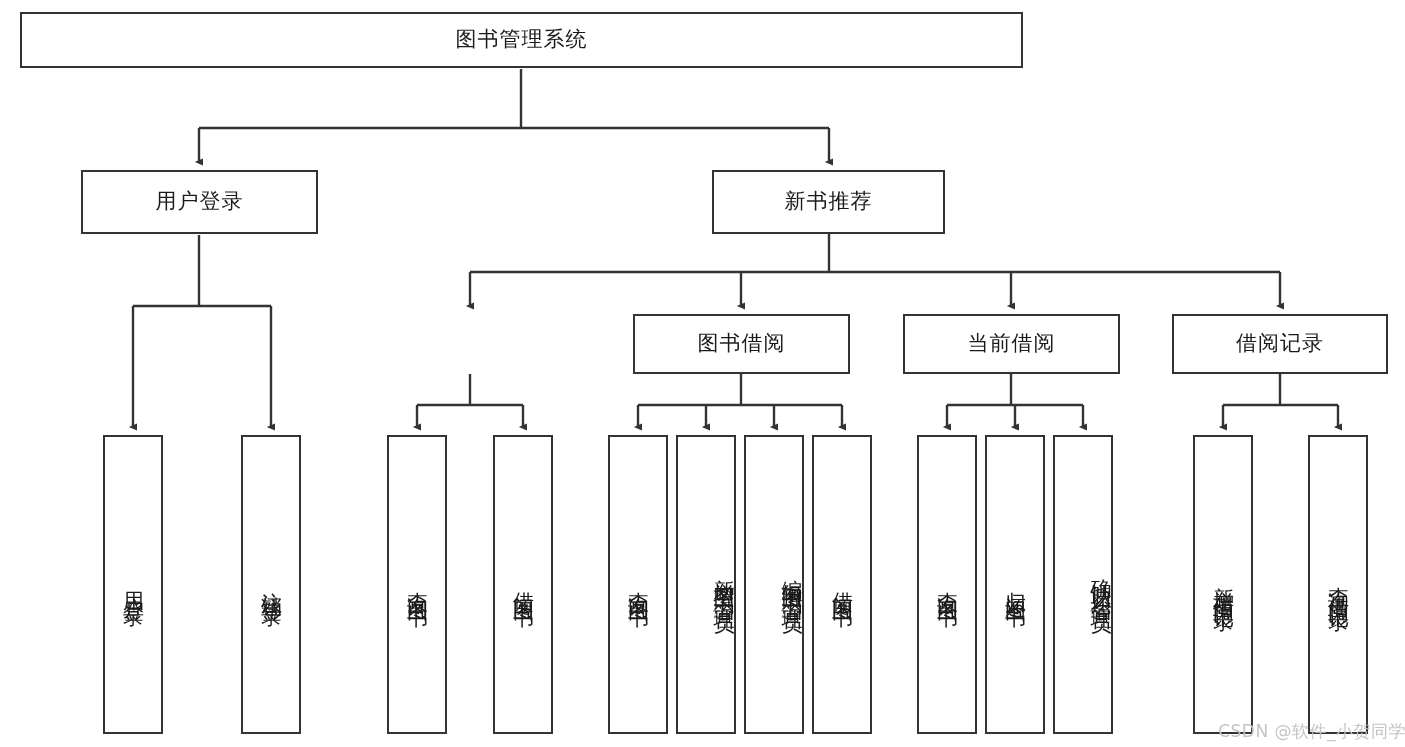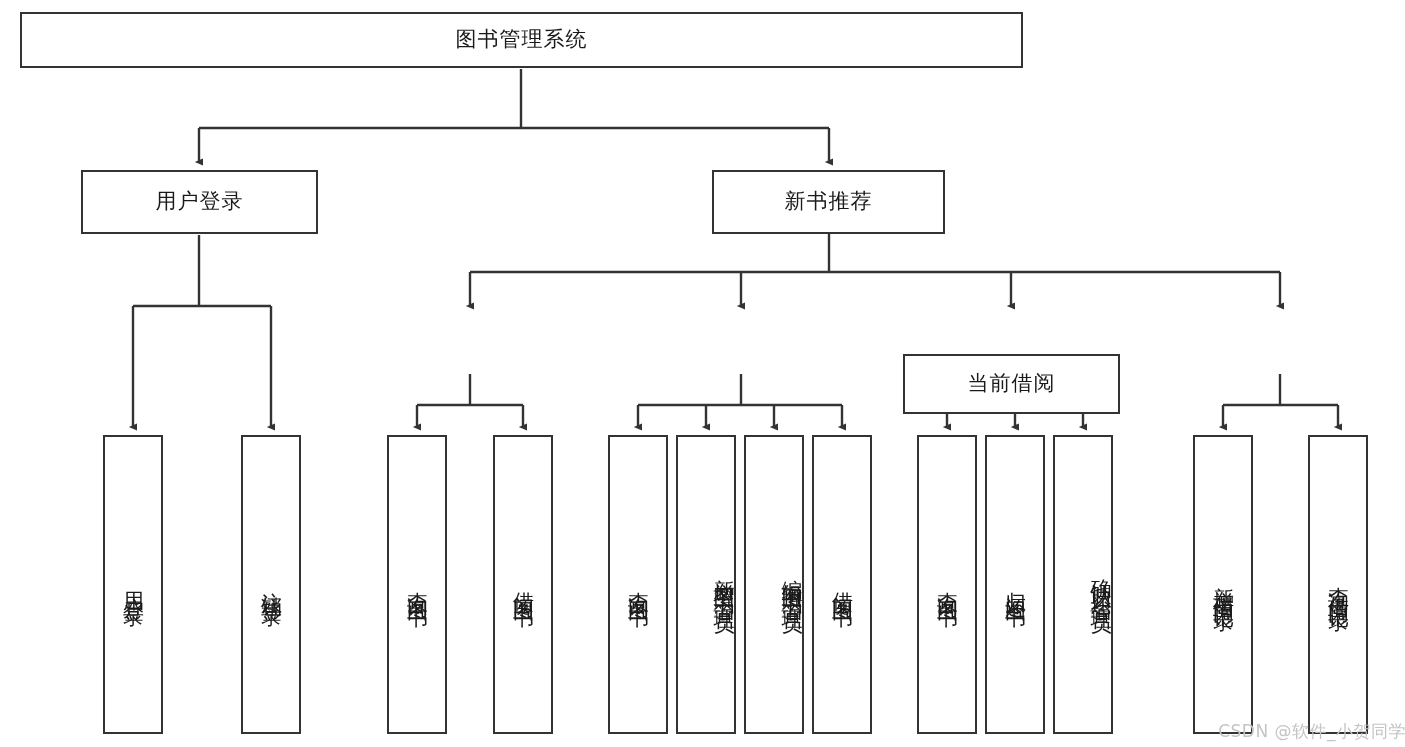--- a/index.html
+++ b/index.html
@@ -103,21 +103,23 @@
       <path d="M1223,405 L1223,427" marker-end="url(#arrowhead)"></path>
       <path d="M1338,405 L1338,427" marker-end="url(#arrowhead)"></path>
     </g>
   </svg>
 
   <div class="node horiz" style="left:20px;top:12px;width:1003px;height:56px;">图书管理系统</div>
 
   <div class="node horiz" style="left:81px;top:170px;width:237px;height:64px;">用户登录</div>
   <div class="node horiz" style="left:712px;top:170px;width:233px;height:64px;">新书推荐</div>
 
-  <div class="node horiz" style="left:903px;top:314px;width:217px;height:60px;margin-top:40px;">当前借阅</div>
+  <div class="node horiz" style="left:633px;top:314px;width:217px;height:60px;">图书借阅</div>
+  <div class="node horiz" style="left:903px;top:314px;width:217px;height:60px;">当前借阅</div>
+  <div class="node horiz" style="left:1172px;top:314px;width:216px;height:60px;">借阅记录</div>
 
   <div class="node vert" style="left:103px;top:435px;width:60px;height:299px;">用户登录</div>
   <div class="node vert" style="left:241px;top:435px;width:60px;height:299px;">注销登录</div>
 
   <div class="node vert" style="left:387px;top:435px;width:60px;height:299px;">查询图书</div>
   <div class="node vert" style="left:493px;top:435px;width:60px;height:299px;">借阅图书</div>
 
   <div class="node vert" style="left:608px;top:435px;width:60px;height:299px;">查询图书</div>
   <div class="node vert topalign" style="left:676px;top:435px;width:60px;height:299px;">新增图书（管理员）</div>
   <div class="node vert topalign" style="left:744px;top:435px;width:60px;height:299px;">编辑图书（管理员）</div>

